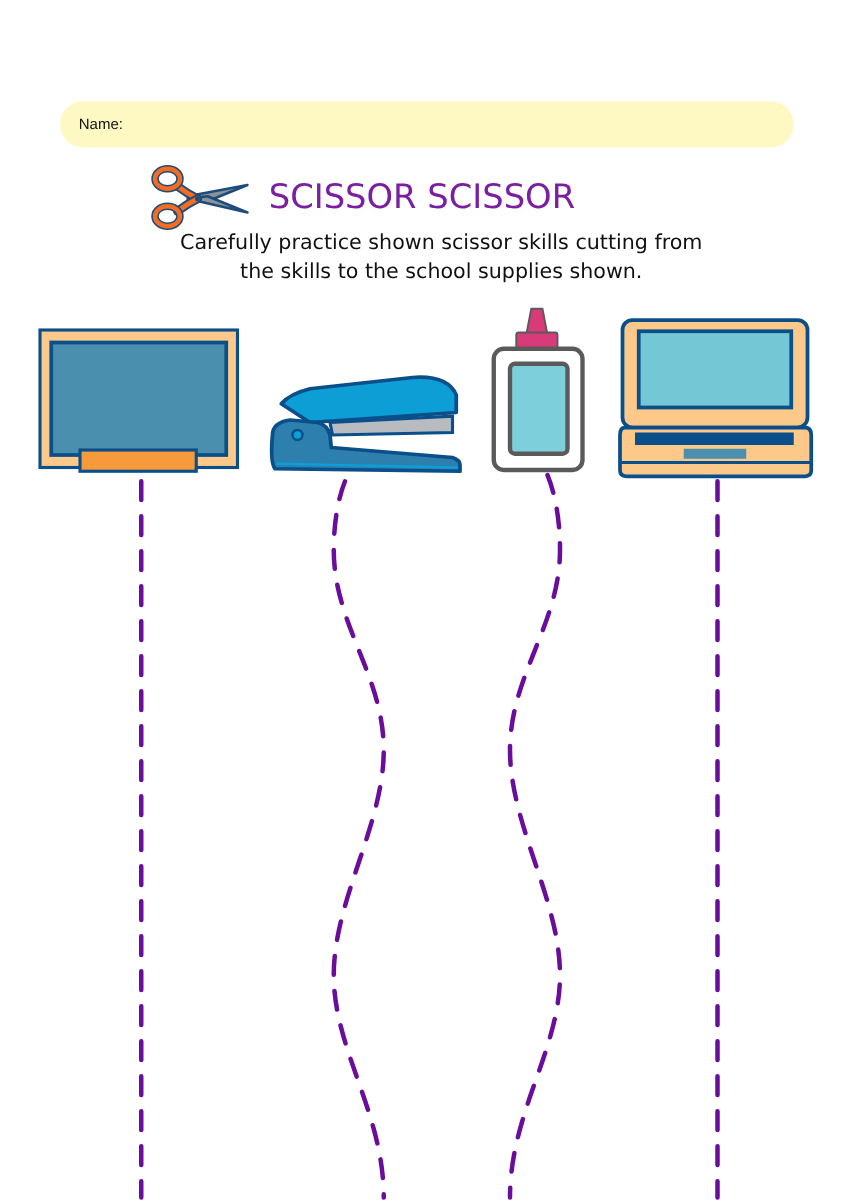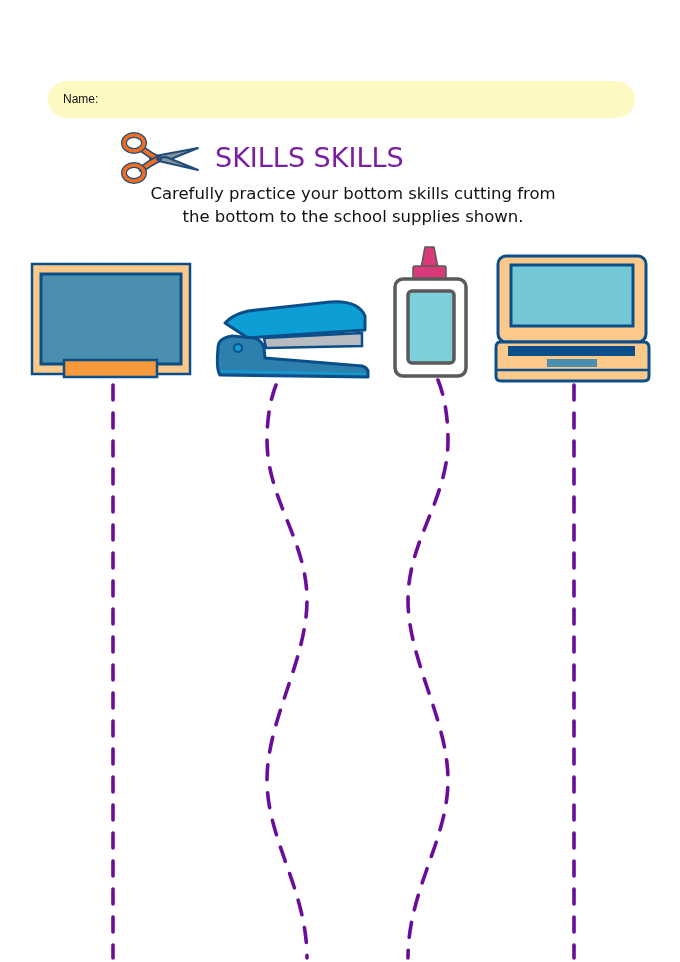--- a/index.html
+++ b/index.html
@@ -49,24 +49,24 @@
   <path d="M22,18 Q30,24 38,28" stroke="#f26d21" stroke-width="4" fill="none" stroke-linecap="round"></path>
   <path d="M22,38 Q30,32 38,28" stroke="#1f4b7a" stroke-width="7" fill="none" stroke-linecap="round"></path>
   <path d="M22,38 Q30,32 38,28" stroke="#f26d21" stroke-width="4" fill="none" stroke-linecap="round"></path>
   <ellipse cx="14" cy="12" rx="10" ry="8" fill="none" stroke="#1f4b7a" stroke-width="6"></ellipse>
   <ellipse cx="14" cy="12" rx="10" ry="8" fill="none" stroke="#f26d21" stroke-width="3.5"></ellipse>
   <ellipse cx="14" cy="42" rx="10" ry="8" fill="none" stroke="#1f4b7a" stroke-width="6"></ellipse>
   <ellipse cx="14" cy="42" rx="10" ry="8" fill="none" stroke="#f26d21" stroke-width="3.5"></ellipse>
   <circle cx="38" cy="28" r="2" fill="#1f4b7a"></circle>
 </svg>
 
-<div class="title">SKILLS SKILLS</div>
+<div class="title">SCISSOR SCISSOR</div>
 <div class="instructions">
-  <div>Carefully practice your bottom skills cutting from</div>
-  <div>the bottom to the school supplies shown.</div>
+  <div>Carefully practice shown scissor skills cutting from</div>
+  <div>the skills to the school supplies shown.</div>
 </div>
 
 <svg class="art" viewBox="0 0 680 962">
 
   <g>
     <rect x="32" y="264" width="158" height="110" fill="#fdc98a" stroke="#0b4f8a" stroke-width="2.5"></rect>
     <rect x="41" y="274" width="140" height="90" fill="#4a8fad" stroke="#0b4f8a" stroke-width="3"></rect>
     <rect x="64" y="360" width="93" height="17" fill="#f79a3c" stroke="#0b4f8a" stroke-width="2.5"></rect>
   </g>
 

